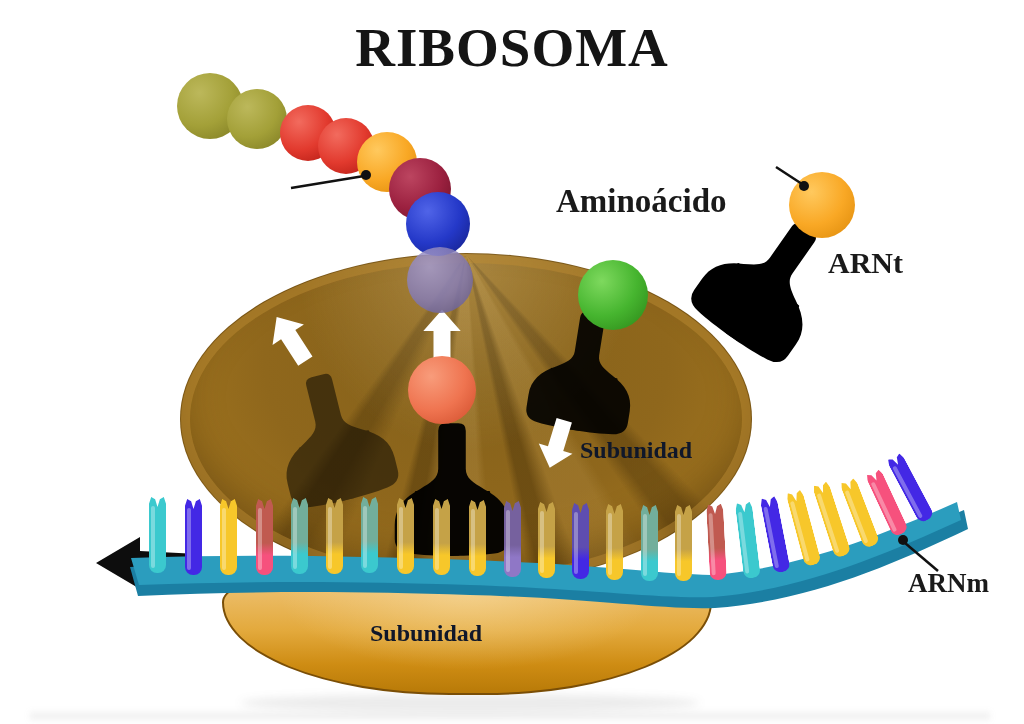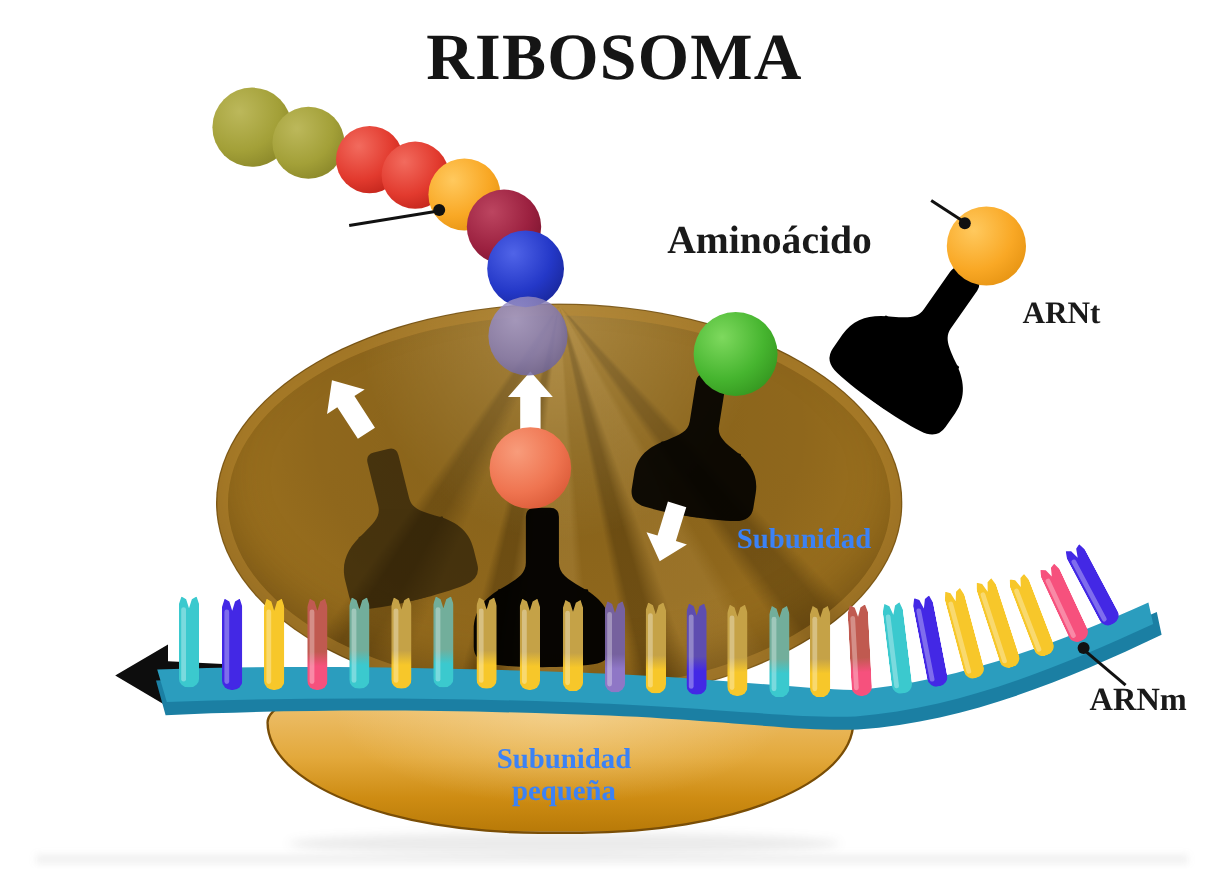--- a/index.html
+++ b/index.html
@@ -51,23 +51,23 @@
     clip-path:polygon(0% 100%,0% 9%,13% 0%,36% 3%,50% 13%,64% 3%,87% 0%,100% 9%,100% 100%);
     border-radius:0 0 8px 8px;}
   .peg i{position:absolute;left:2px;top:9px;bottom:5px;width:4px;
     background:rgba(255,255,255,.32);border-radius:2px;}
 
   #svg-inner{z-index:2;} #svg-mrna{z-index:5;} #svg-arnt{z-index:7;} #svg-pointers{z-index:10;}
 
   .lbl{position:absolute;font-weight:bold;color:#1A1A1A;z-index:9;white-space:nowrap;}
   #lbl-protein{left:129px;top:164px;font-size:33px;}
   #lbl-amino{left:556px;top:136px;font-size:33px;margin-top:47px;}
-  #lbl-arnt{left:828px;top:246px;font-size:26px;margin-left:24px;}
+  #lbl-arnt{left:828px;top:246px;font-size:30px;}
   #lbl-arnm{left:908px;top:568px;font-size:27px;}
-  .subunit-lbl{position:absolute;text-align:center;font-weight:bold;color:#3b82f6;z-index:9;}
+  .subunit-lbl{position:absolute;font-weight:bold;color:#0f172a;z-index:9;}
   #lbl-large{left:580px;top:437px;width:180px;font-size:24px;line-height:26px;}
   #lbl-small{left:370px;top:620px;width:200px;font-size:24px;line-height:27px;}
 </style>
 </head>
 <body>
 
 <div id="stage">
 
   <div id="page-title">RIBOSOMA</div>
 
@@ -140,21 +140,20 @@
   </svg>
 
   <div class="lbl" id="lbl-amino">Aminoácido</div>
   <div class="lbl" id="lbl-arnt">ARNt</div>
   <div class="lbl" id="lbl-arnm">ARNm</div>
   <div class="subunit-lbl" id="lbl-large">
     <div>Subunidad</div>
   </div>
   <div class="subunit-lbl" id="lbl-small">
     <div>Subunidad</div>
-    <div>pequeña</div>
   </div>
 
 <div class="sphere" style="left: 177px; top: 73px; width: 66px; height: 66px; background: radial-gradient(circle at 34% 30%, rgb(188, 184, 91) 0%, rgb(163, 160, 56) 52%, rgb(126, 123, 34) 96%);"></div>
     <div class="sphere" style="left: 227px; top: 89px; width: 60px; height: 60px; background: radial-gradient(circle at 34% 30%, rgb(188, 184, 91) 0%, rgb(163, 160, 56) 52%, rgb(126, 123, 34) 96%);"></div>
     <div class="sphere" style="left: 280px; top: 105px; width: 56px; height: 56px; background: radial-gradient(circle at 34% 30%, rgb(242, 107, 94) 0%, rgb(226, 58, 46) 52%, rgb(178, 26, 18) 96%);"></div>
     <div class="sphere" style="left: 318px; top: 118px; width: 56px; height: 56px; background: radial-gradient(circle at 34% 30%, rgb(242, 107, 94) 0%, rgb(226, 58, 46) 52%, rgb(178, 26, 18) 96%);"></div>
     <div class="sphere" style="left: 357px; top: 132px; width: 60px; height: 60px; background: radial-gradient(circle at 34% 30%, rgb(255, 201, 94) 0%, rgb(249, 168, 37) 52%, rgb(221, 138, 10) 96%);"></div>
     <div class="sphere" style="left: 389px; top: 158px; width: 62px; height: 62px; background: radial-gradient(circle at 34% 30%, rgb(188, 69, 96) 0%, rgb(156, 33, 64) 52%, rgb(110, 16, 40) 96%);"></div>
     <div class="sphere" style="left: 406px; top: 192px; width: 64px; height: 64px; background: radial-gradient(circle at 34% 30%, rgb(80, 100, 232) 0%, rgb(36, 56, 200) 52%, rgb(20, 31, 134) 96%);"></div>
     <div class="sphere" style="left: 407px; top: 247px; width: 66px; height: 66px; background: radial-gradient(circle at 34% 30%, rgb(164, 155, 208) 0%, rgb(134, 124, 180) 52%, rgb(95, 86, 140) 96%); opacity: 0.85;"></div>

